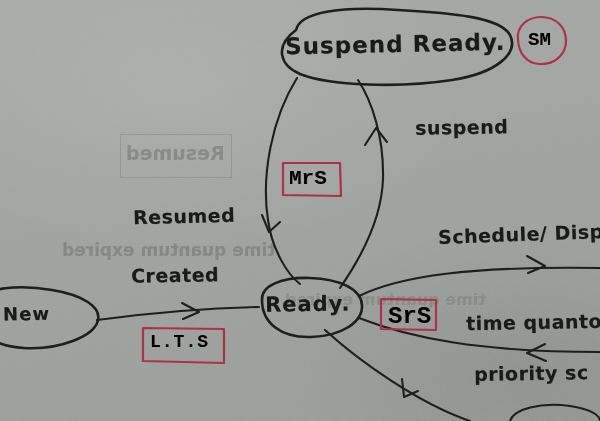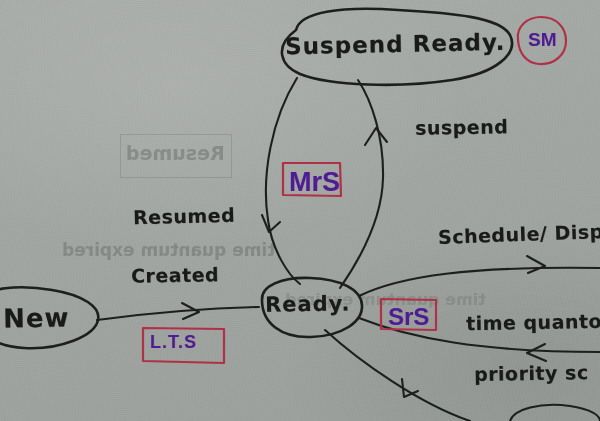--- a/index.html
+++ b/index.html
@@ -74,22 +74,22 @@
   }
   .node-text {
     font-size: 23px;
     letter-spacing: 1px;
   }
   .edge-text {
     font-size: 19px;
   }
   .red-text {
     position: absolute;
-    font-family: Liberation Sans, sans-serif;
-    color: #4c1d95;
+    font-family: Liberation Mono, monospace;
+    color: #000000;
     font-weight: 700;
     white-space: nowrap;
     text-shadow: 0.4px 0.3px 0 rgba(176,48,72,.3);
   }
   .bleed {
     position: absolute;
     color: rgba(110,115,112,.55);
     font-family: "DejaVu Sans", sans-serif;
     font-weight: 600;
     white-space: nowrap;
@@ -180,35 +180,35 @@
 
     <path class="red-ink" d="M 381 299 L 436 300 L 436 330 L 381 329 Z"></path>
 
     <path class="red-ink" d="M 143 328 L 224 329 L 224 363 L 143 361 Z"></path>
   </svg>
 
   <div class="hand-text node-text" style="left:285px; top:31px; transform:rotate(-1.2deg);">Suspend Ready.</div>
 
   <div class="hand-text node-text" style="left:265px; top:292px; font-size:21px; transform:rotate(-1deg);">Ready.</div>
 
-  <div class="hand-text node-text" style="left:3px; top:303px; font-size:26px; transform:rotate(-1deg);">New</div>
+  <div class="hand-text node-text" style="left:3px; top:303px; font-size:18px; transform:rotate(-1deg);">New</div>
 
   <div class="hand-text edge-text" style="left:131px; top:264px; transform:rotate(-1deg);">Created</div>
 
   <div class="hand-text edge-text" style="left:133px; top:205px; transform:rotate(-1.5deg);">Resumed</div>
 
   <div class="hand-text edge-text" style="left:415px; top:116px; transform:rotate(-1deg);">suspend</div>
 
   <div class="hand-text edge-text" style="left:438px; top:223px; transform:rotate(-2deg);">Schedule/ Disp</div>
 
   <div class="hand-text edge-text" style="left:466px; top:311px; transform:rotate(-1deg);">time quanto</div>
 
   <div class="hand-text edge-text" style="left:474px; top:362px; transform:rotate(-1deg);">priority sc</div>
 
   <div class="red-text" style="left:528px; top:29px; font-size:19px;">SM</div>
 
-  <div class="red-text" style="left:289px; top:167px; font-size:27px;">MrS</div>
+  <div class="red-text" style="left:289px; top:167px; font-size:21px;">MrS</div>
 
   <div class="red-text" style="left:388px; top:303px; font-size:24px;">SrS</div>
 
   <div class="red-text" style="left:150px; top:332px; font-size:18px; letter-spacing:1px;">L.T.S</div>
 
 </div>
 
 </body></html>

